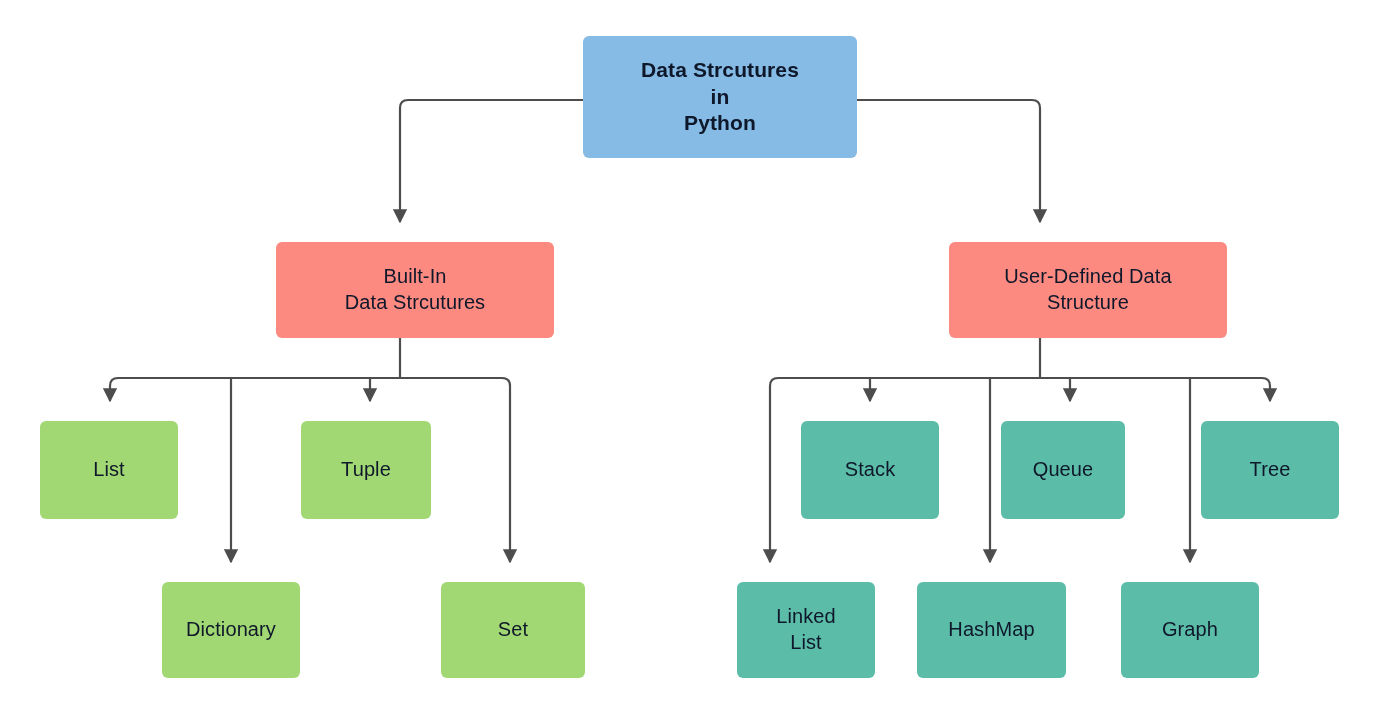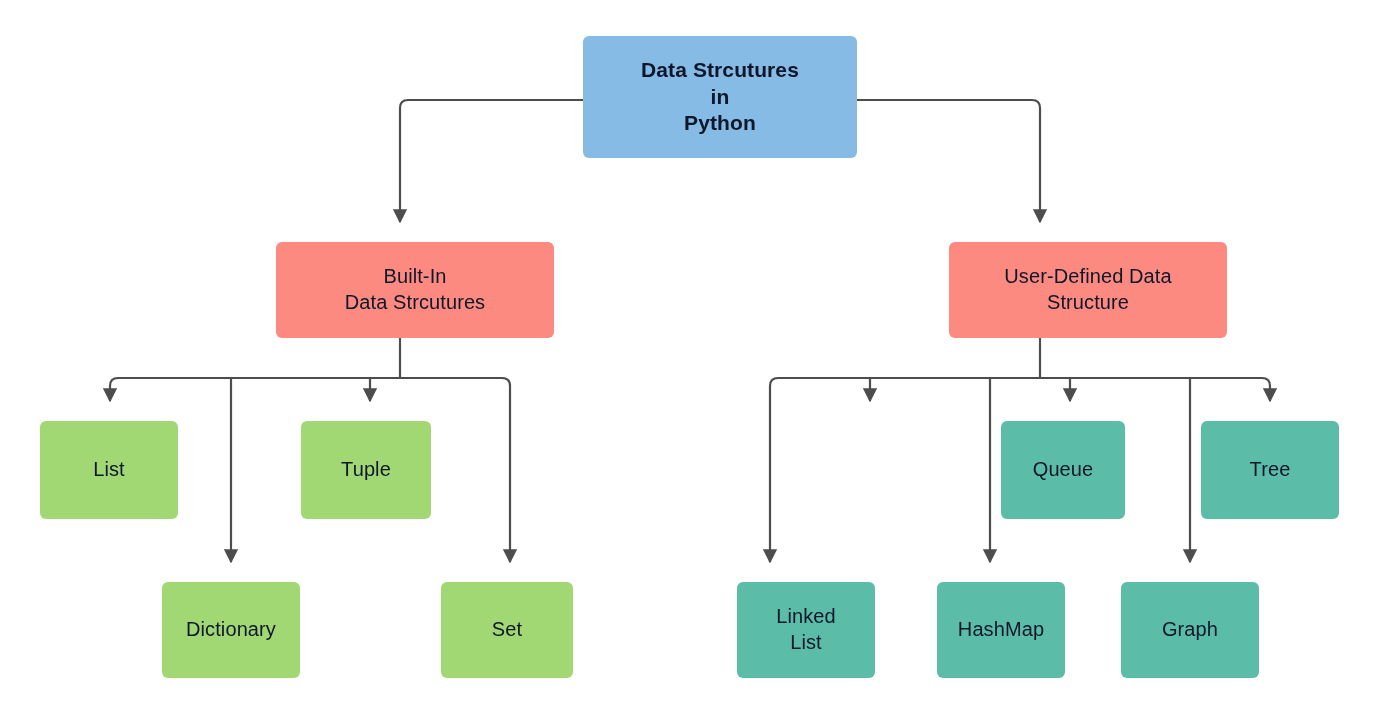--- a/index.html
+++ b/index.html
@@ -107,27 +107,28 @@
 
   <div class="node category" style="left: 901px; top: 242px; width: 278px; height: 96px; margin-left: 48px;">User-Defined Data
 Structure</div>
 
   <div class="node builtin-leaf" style="left: 40px; top: 421px; width: 138px; height: 98px;">List</div>
 
   <div class="node builtin-leaf" style="left: 301px; top: 421px; width: 130px; height: 98px;">Tuple</div>
 
   <div class="node builtin-leaf" style="left: 162px; top: 582px; width: 138px; height: 96px;">Dictionary</div>
 
-  <div class="node builtin-leaf" style="left: 441px; top: 582px; width: 132px; height: 96px;">Set</div>
+  <div class="node builtin-leaf" style="left: 441px; top: 582px; width: 144px; height: 96px;">Set</div>
 
+  <div class="node userdef-leaf" style="left: 801px; top: 421px; width: 138px; height: 98px;">Stack</div>
 
   <div class="node userdef-leaf" style="left: 1001px; top: 421px; width: 124px; height: 98px;">Queue</div>
 
   <div class="node userdef-leaf" style="left: 1201px; top: 421px; width: 138px; height: 98px;">Tree</div>
 
   <div class="node userdef-leaf" style="left: 701px; top: 582px; width: 138px; height: 96px; margin-left: 36px;">Linked
 List</div>
 
-  <div class="node userdef-leaf" style="left: 937px; top: 582px; width: 128px; height: 96px; text-align: right;">HashMap</div>
+  <div class="node userdef-leaf" style="left: 917px; top: 582px; width: 149px; height: 96px; text-align: right;">HashMap</div>
 
   <div class="node userdef-leaf" style="left: 1121px; top: 582px; width: 138px; height: 96px;">Graph</div>
 
 </div>
 
 </body></html>

